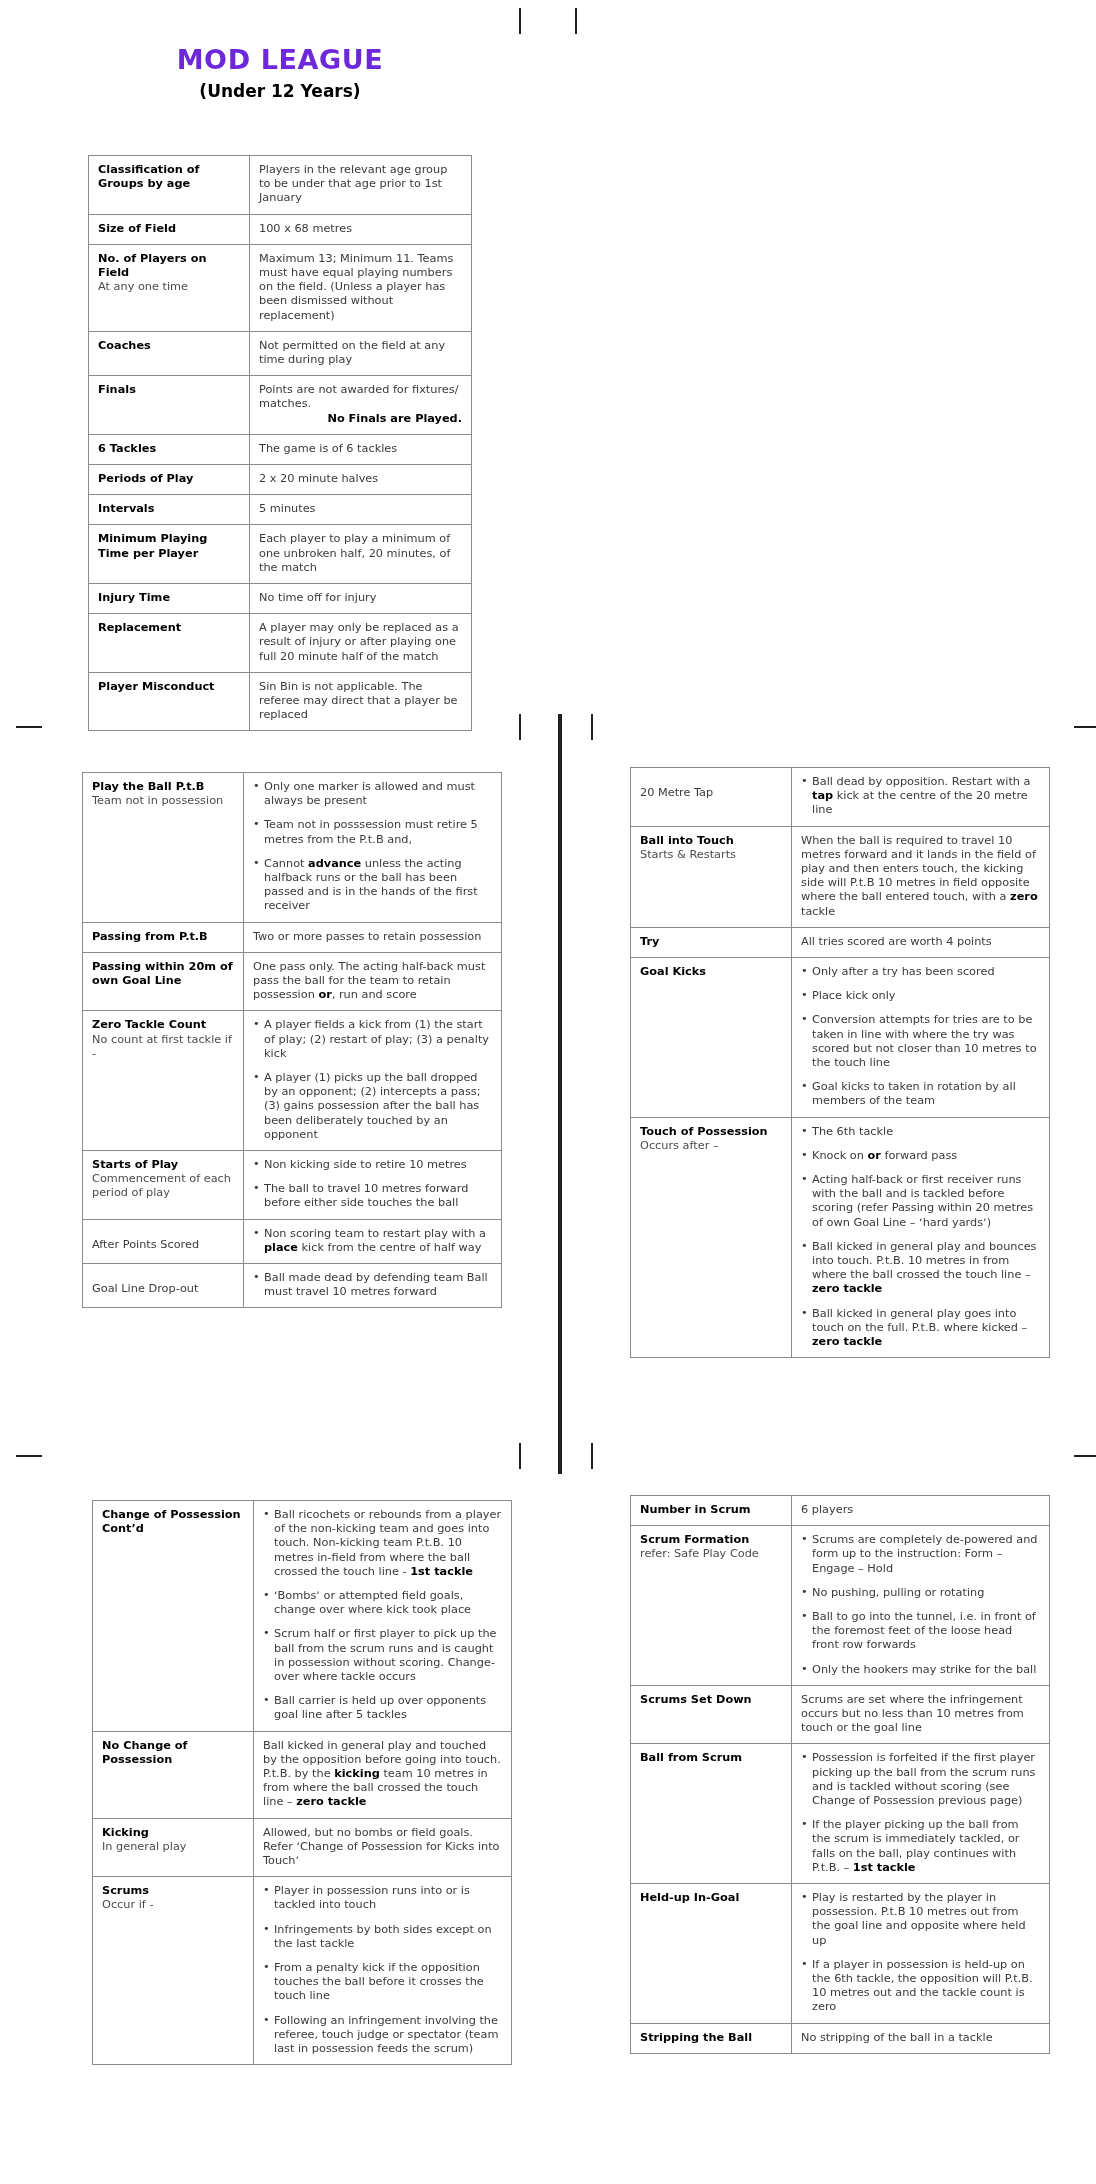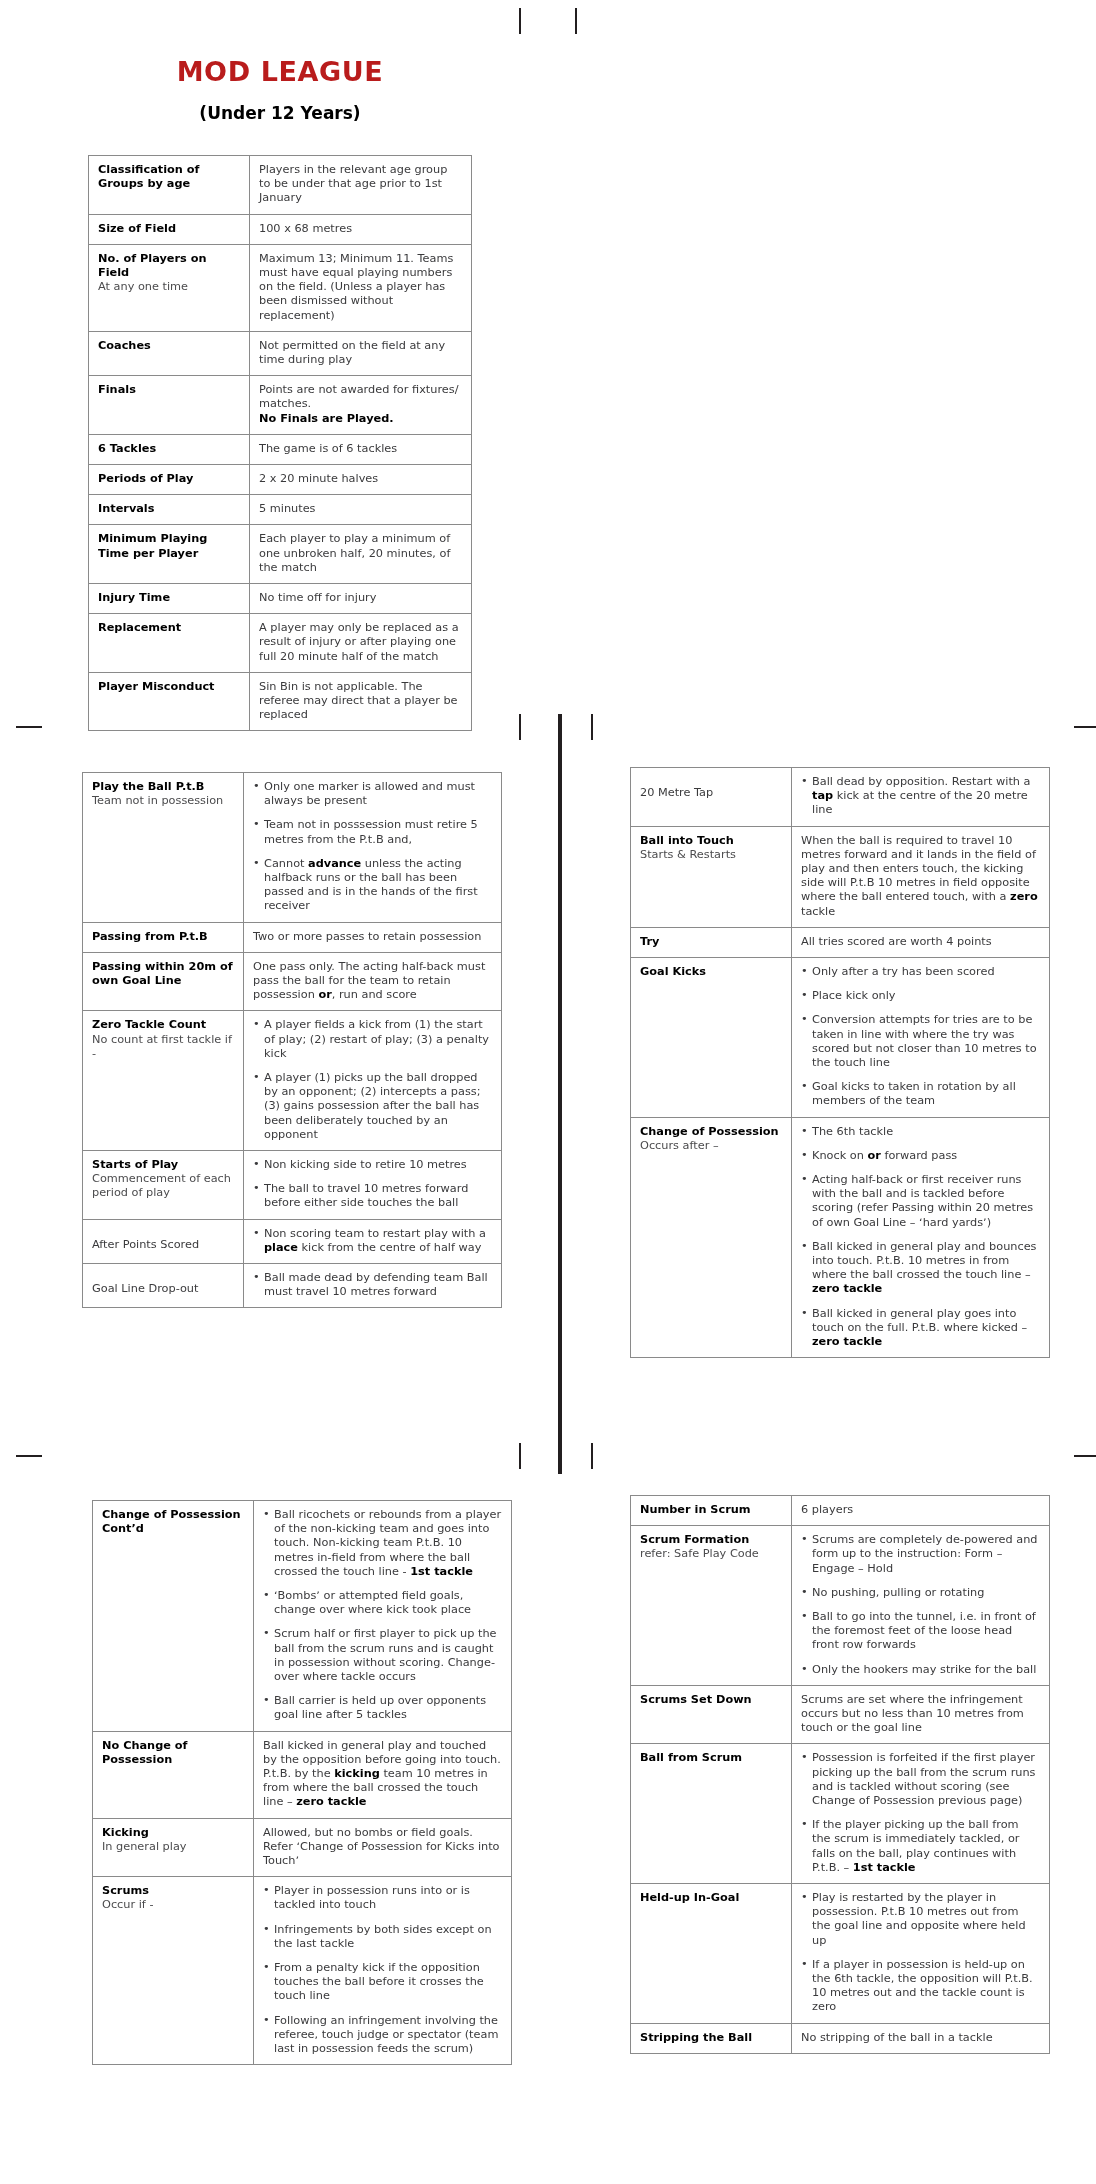--- a/index.html
+++ b/index.html
@@ -30,22 +30,22 @@
     left: 0;
     top: 40px;
     width: 560px;
     text-align: center;
   }
   .main-title {
     font-family: "DejaVu Sans", sans-serif;
     font-weight: bold;
     font-size: 27px;
     letter-spacing: 0.6px;
-    margin: 16px;
-    color: #b91c1c;
+    margin: 4px;
+    color: #6d28d9;
   }
   .sub-title {
     font-family: "DejaVu Sans", sans-serif;
     font-weight: bold;
     font-size: 17px;
     margin: 6px 0 0 0;
     color: #000;
   }
 
   
@@ -99,21 +99,21 @@
   ul.bl li:last-child { margin-bottom: 0; }
   ul.bl li:before {
     content: "\2022";
     position: absolute;
     left: 0;
     top: -1px;
     color: #3a3a3c;
   }
   .b { font-weight: bold; color: #000; }
   p.para { margin: 0; }
-  p.para + p.para { margin-top: 0; }
+  p.para + p.para { margin-top: 0; text-align: right; }
 
   
   #panel-basics  { left: 72px;  top: 155px;  width: 384px; padding-left: 16px; }
   #panel-ptb     { left: 72px;  top: 772px;  width: 420px; margin-left: 10px; }
   #panel-tap     { left: 630px; top: 767px;  width: 420px; }
   #panel-cop     { left: 72px;  top: 1500px; width: 420px; padding-left: 20px; }
   #panel-scrum   { left: 630px; top: 1495px; width: 420px; }
 </style>
 </head>
 <body>
@@ -364,21 +364,21 @@
             <ul class="bl">
               <li>Only after a try has been scored</li>
               <li>Place kick only</li>
               <li>Conversion attempts for tries are to be taken in line with where the try was scored but not closer than 10 metres to the touch line</li>
               <li>Goal kicks to taken in rotation by all members of the team</li>
             </ul>
           </td>
         </tr>
         <tr>
           <td>
-            <span class="k-title">Change of Possession</span>
+            <span class="k-title">Touch of Possession</span>
             <span class="k-sub">Occurs after –</span>
           </td>
           <td>
             <ul class="bl">
               <li>The 6th tackle</li>
               <li>Knock on <span class="b">or</span> forward pass</li>
               <li>Acting half-back or first receiver runs with the ball and is tackled before scoring (refer Passing within 20 metres of own Goal Line – ʻhard yardsʼ)</li>
               <li>Ball kicked in general play and bounces into touch. P.t.B. 10 metres in from where the ball crossed the touch line –<span class="b">zero tackle</span></li>
               <li>Ball kicked in general play goes into touch on the full. P.t.B. where kicked – <span class="b">zero tackle</span></li>
             </ul>

